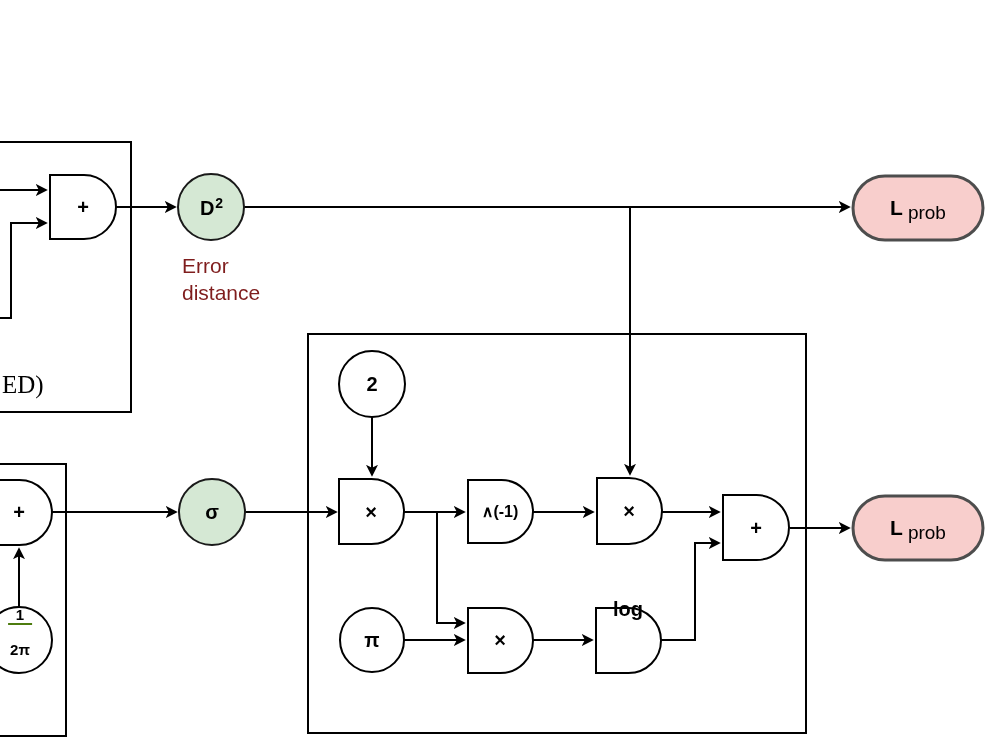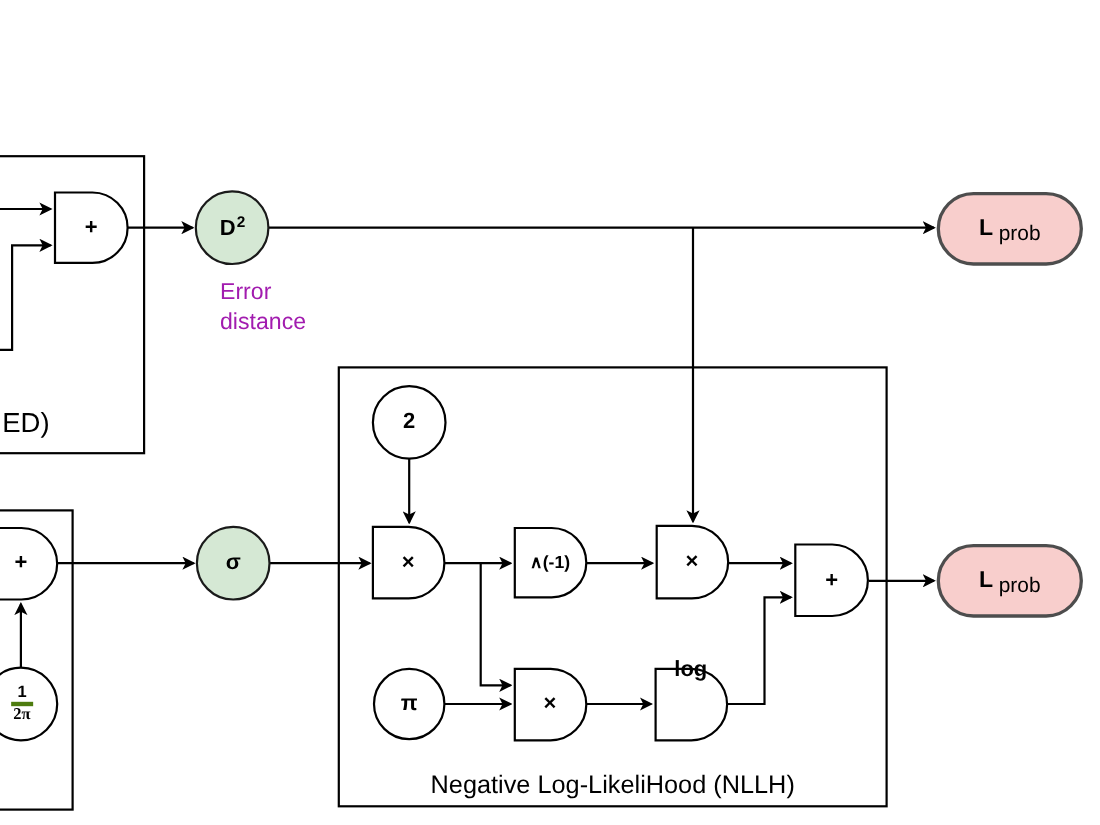--- a/index.html
+++ b/index.html
@@ -9,30 +9,30 @@
     background:var(--bg,#ffffff);
     overflow:hidden;
     font-family:"Liberation Sans", sans-serif;
     color:#000000;
   }
   #diagram-svg{position:absolute;left:0;top:0;}
   .lbl{position:absolute;white-space:nowrap;color:#000000;}
   .center{transform:translate(-50%,-50%);text-align:center;}
   .gate-lbl{font-weight:bold;font-size:20px;}
   .pow-lbl{font-weight:bold;font-size:16px;}
-  .caption{font-size:21px;line-height:27px;color:#a21caf;margin-left:18px;}
-  .box-lbl{font-size:25px;}
+  .caption{font-size:21px;line-height:27px;color:#7f1d1d;}
+  .box-lbl{font-size:25px;font-family:Liberation Serif, serif;}
   .title-lbl{font-size:23px;transform:translateX(-50%);}
   .pill-lbl{display:flex;align-items:flex-start;gap:5px;}
   .pill-base{font-weight:bold;font-size:21px;}
   .pill-sub{font-size:19px;position:relative;top:6px;}
   .d2-base{font-weight:bold;font-size:20px;}
   .d2-sup{font-weight:bold;font-size:14px;position:relative;top:-7px;left:1px;}
   .frac{display:flex;flex-direction:column;align-items:center;font-weight:bold;font-size:15px;line-height:17px;}
-  .frac-den{border-top:4px solid #4d7c0f;padding:0 2px;font-family:Liberation Serif, serif;}
+  .frac-den{border-top:2px solid #4d7c0f;padding:16px 2px;}
 </style>
 </head>
 <body>
 
 <div id="canvas">
 
   <svg id="diagram-svg" width="1000" height="750" viewBox="0 0 1000 750">
     <defs>
       <marker id="arrow" markerWidth="6" markerHeight="6" refX="8.5" refY="5" orient="auto" viewBox="0 0 10 10" markerUnits="strokeWidth">
         <path d="M0,0 L10,5 L0,10 L2.5,5 Z" fill="#000000"></path>
@@ -120,15 +120,14 @@
     </div>
   </div>
 
   <div class="lbl center" style="left:918px;top:528px">
     <div class="pill-lbl">
       <span class="pill-base">L</span>
       <span class="pill-sub">prob</span>
     </div>
   </div>
 
-  <div class="lbl title-lbl" style="left:557px;top:700px">Negative Log-LikeliHood (NLLH)</div>
 
 </div>
 
 </body></html>

